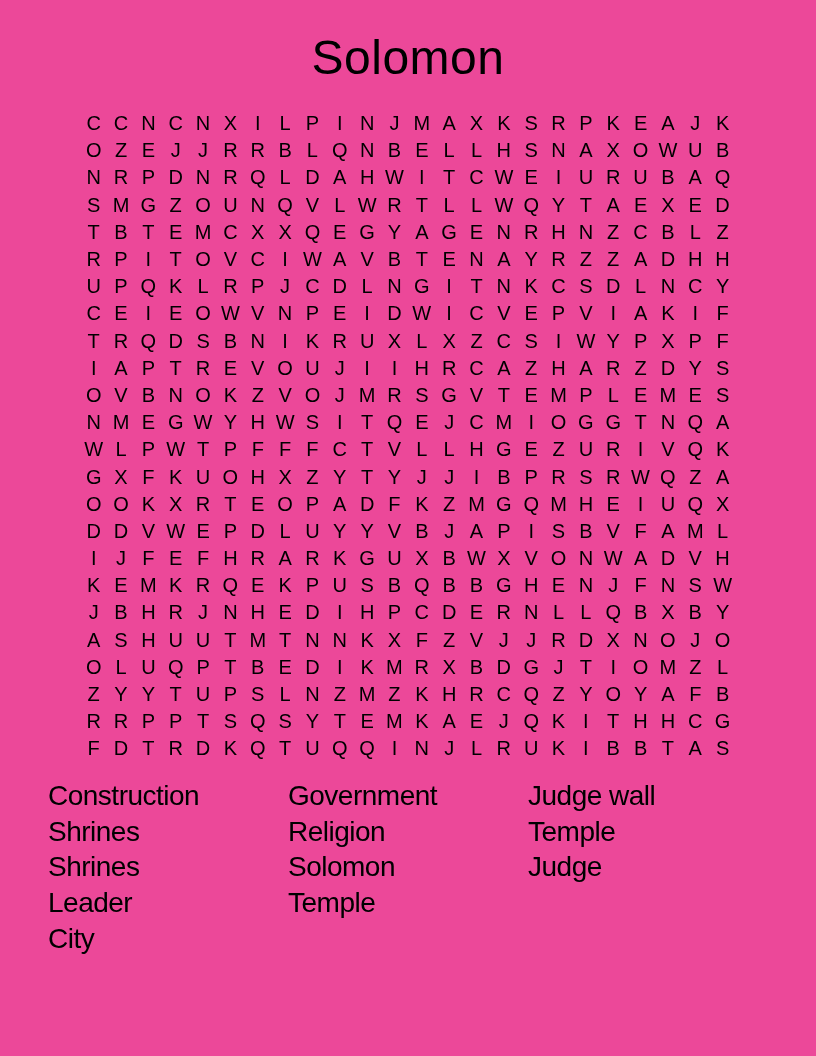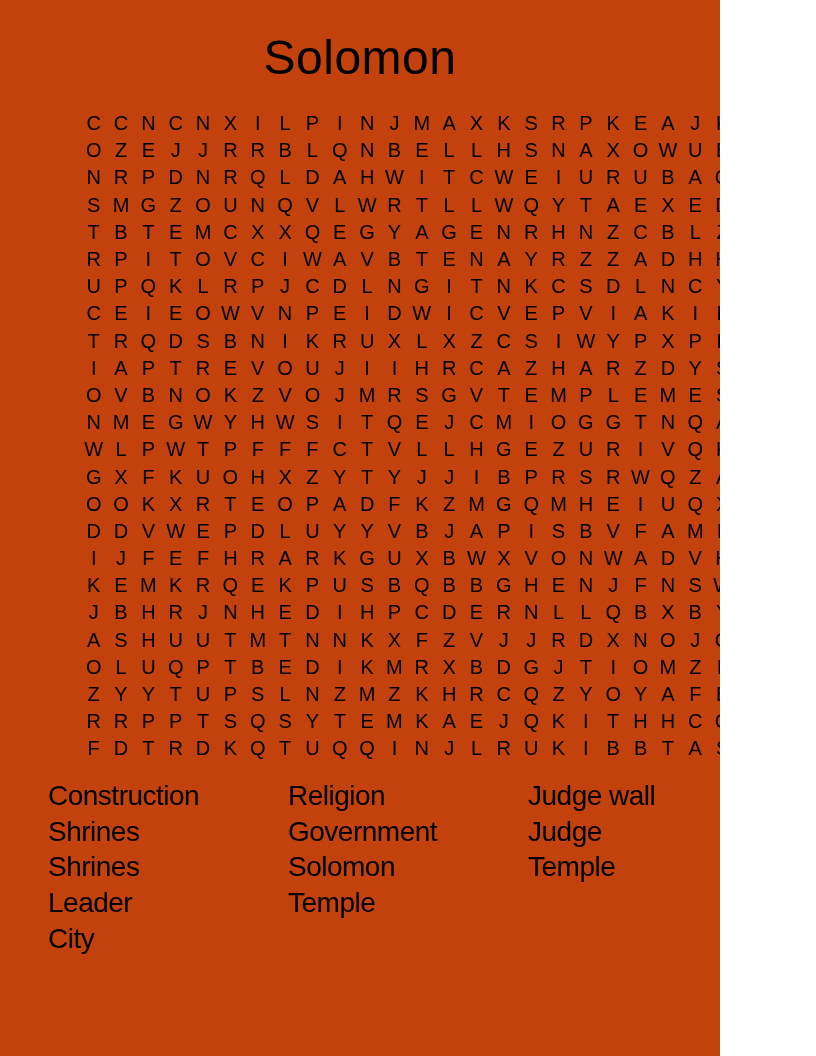--- a/index.html
+++ b/index.html
@@ -3,23 +3,23 @@
 <meta charset="utf-8">
 <style>
   html, body { margin: 0; padding: 0; }
   body {
     width: 816px; height: 1056px;
     background: #ffffff; color: #000000;
     font-family: "Liberation Sans", "DejaVu Sans", sans-serif;
   }
   .page {
     position: relative;
-    width: 720px; height: 1056px;
+    width: 816px; height: 1056px;
     overflow: hidden;
-    background: #c2410c;
+    background: #ec4899;
   }
   .title {
     position: absolute;
     top: 34px; left: 0; right: 0;
     margin: 0;
     text-align: center;
     font-size: 48px;
     font-weight: normal;
     line-height: 1;
     letter-spacing: 0.5px;
@@ -636,24 +636,24 @@
     </div>
   <div class="words">
       <div class="word-col">
         <div class="word">Construction</div>
         <div class="word">Shrines</div>
         <div class="word">Shrines</div>
         <div class="word">Leader</div>
         <div class="word">City</div>
       </div>
       <div class="word-col">
+        <div class="word">Government</div>
         <div class="word">Religion</div>
-        <div class="word">Government</div>
         <div class="word">Solomon</div>
         <div class="word">Temple</div>
       </div>
       <div class="word-col">
         <div class="word">Judge wall</div>
+        <div class="word">Temple</div>
         <div class="word">Judge</div>
-        <div class="word">Temple</div>
       </div>
     </div>
 </div>
 
 </body></html>

